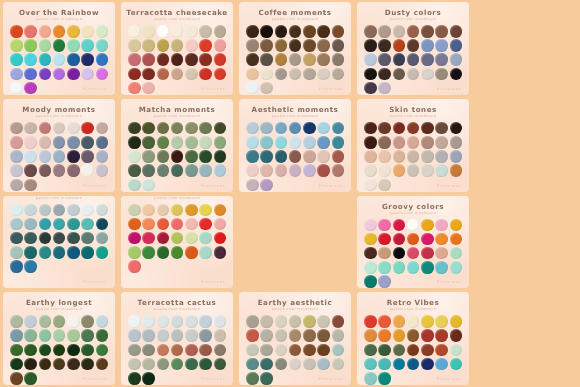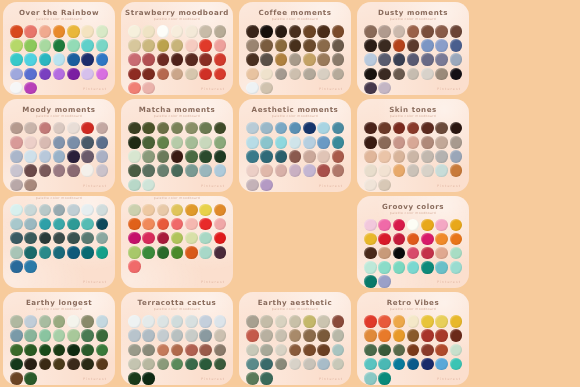--- a/index.html
+++ b/index.html
@@ -18,21 +18,21 @@
     position:absolute;left:0;top:0;width:472px;height:387px;
     display:grid;
     grid-template-columns:repeat(4,118px);
     grid-template-rows:repeat(4,96.75px);
   }
   .card{
     position:relative;
     box-sizing:border-box;
     background:#fbdfce;
     margin:2px 3px;
-    border-radius:14px;
+    border-radius:4px;
     overflow:hidden;
     box-shadow:0 0 0 0 rgba(0,0,0,0);
   }
   .card.empty{background:transparent;box-shadow:none;}
   .card .sheen{
     position:absolute;left:0;top:0;right:0;bottom:0;
     background:
       radial-gradient(ellipse at 78% 12%, rgba(255,255,255,0.55) 0%, rgba(255,255,255,0) 55%),
       radial-gradient(ellipse at 8% 92%, rgba(255,255,255,0.38) 0%, rgba(255,255,255,0) 50%),
       linear-gradient(160deg, rgba(255,255,255,0.30) 0%, rgba(255,255,255,0) 42%);
@@ -126,21 +126,21 @@
           <div class="sw" title="#7b1fa2" style="background: rgb(123, 31, 162);"></div>
           <div class="sw" title="#d6c0ec" style="background: rgb(214, 192, 236);"></div>
           <div class="sw" title="#d86fe0" style="background: rgb(216, 111, 224);"></div>
           <div class="sw" title="#f6f6f6" style="background: rgb(246, 246, 246);"></div>
           <div class="sw" title="#b83fb8" style="background: rgb(184, 63, 184);"></div>
         </div>
         <div class="card-foot">Pinterest</div>
       </div>
       <div class="card">
         <div class="sheen"></div>
-        <div class="card-title">Strawberry moodboard</div>
+        <div class="card-title">Terracotta cheesecake</div>
         <div class="card-sub">palette color moodboard</div>
         <div class="swatches">
           <div class="sw" title="#f6f0dc" style="background: rgb(246, 240, 220);"></div>
           <div class="sw" title="#efe3c4" style="background: rgb(239, 227, 196);"></div>
           <div class="sw" title="#fdfdf9" style="background: rgb(253, 253, 249);"></div>
           <div class="sw" title="#f7eddc" style="background: rgb(247, 237, 220);"></div>
           <div class="sw" title="#f4e9d8" style="background: rgb(244, 233, 216);"></div>
           <div class="sw" title="#c8bba8" style="background: rgb(200, 187, 168);"></div>
           <div class="sw" title="#b7ab96" style="background: rgb(183, 171, 150);"></div>
           <div class="sw" title="#d7c79c" style="background: rgb(215, 199, 156);"></div>
@@ -202,21 +202,21 @@
           <div class="sw" title="#b2a89a" style="background: rgb(178, 168, 154);"></div>
           <div class="sw" title="#d8cfc2" style="background: rgb(216, 207, 194);"></div>
           <div class="sw" title="#b6aa9a" style="background: rgb(182, 170, 154);"></div>
           <div class="sw" title="#eef2f4" style="background: rgb(238, 242, 244);"></div>
           <div class="sw" title="#d0c2ae" style="background: rgb(208, 194, 174);"></div>
         </div>
         <div class="card-foot">Pinterest</div>
       </div>
       <div class="card">
         <div class="sheen"></div>
-        <div class="card-title">Dusty moments</div>
+        <div class="card-title">Dusty colors</div>
         <div class="card-sub">palette color moodboard</div>
         <div class="swatches">
           <div class="sw" title="#8a6a58" style="background: rgb(138, 106, 88);"></div>
           <div class="sw" title="#b09a8e" style="background: rgb(176, 154, 142);"></div>
           <div class="sw" title="#cbb9ad" style="background: rgb(203, 185, 173);"></div>
           <div class="sw" title="#9a6148" style="background: rgb(154, 97, 72);"></div>
           <div class="sw" title="#7a4f3c" style="background: rgb(122, 79, 60);"></div>
           <div class="sw" title="#8a5c48" style="background: rgb(138, 92, 72);"></div>
           <div class="sw" title="#6b4436" style="background: rgb(107, 68, 54);"></div>
           <div class="sw" title="#2c1d16" style="background: rgb(44, 29, 22);"></div>

